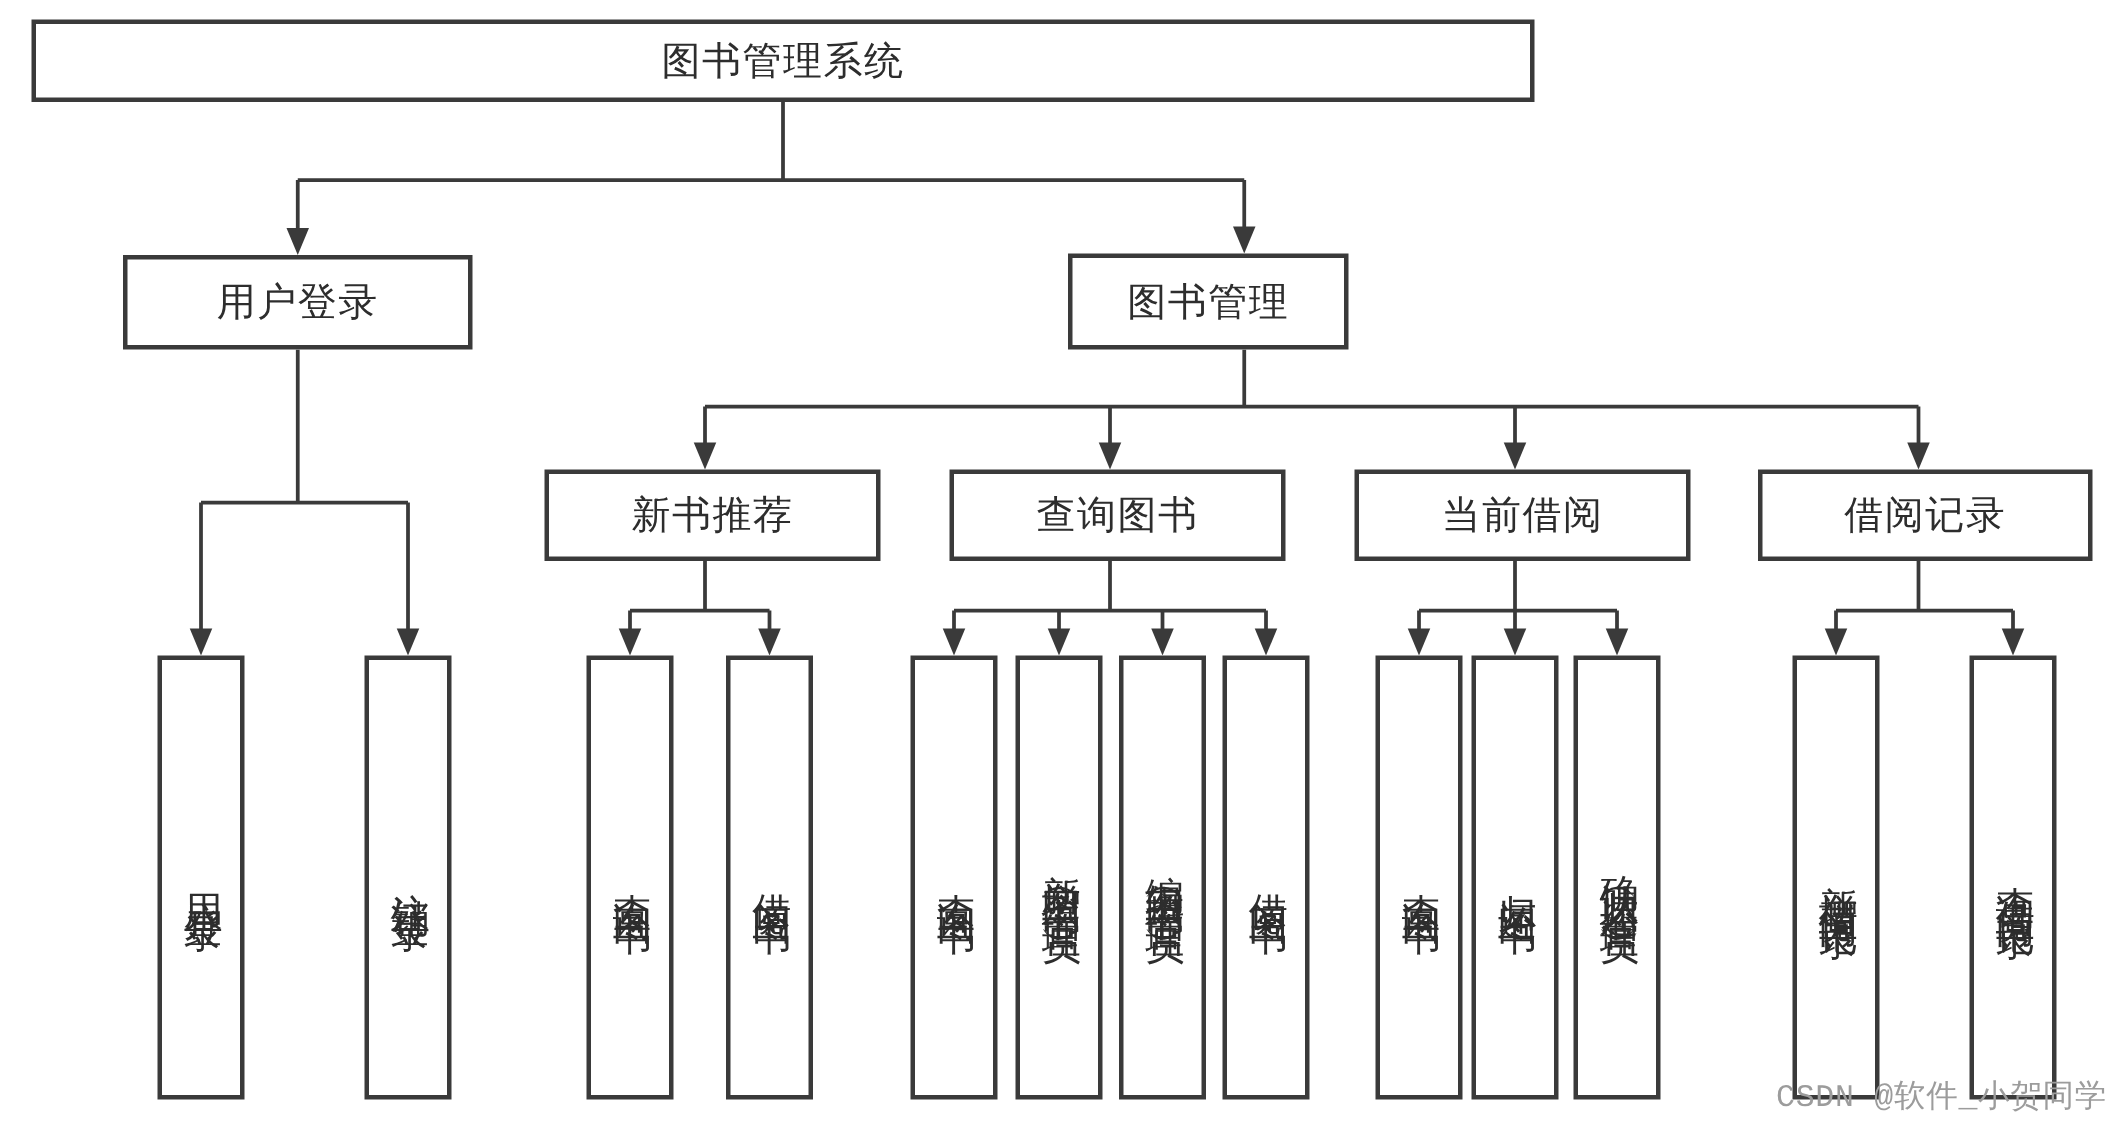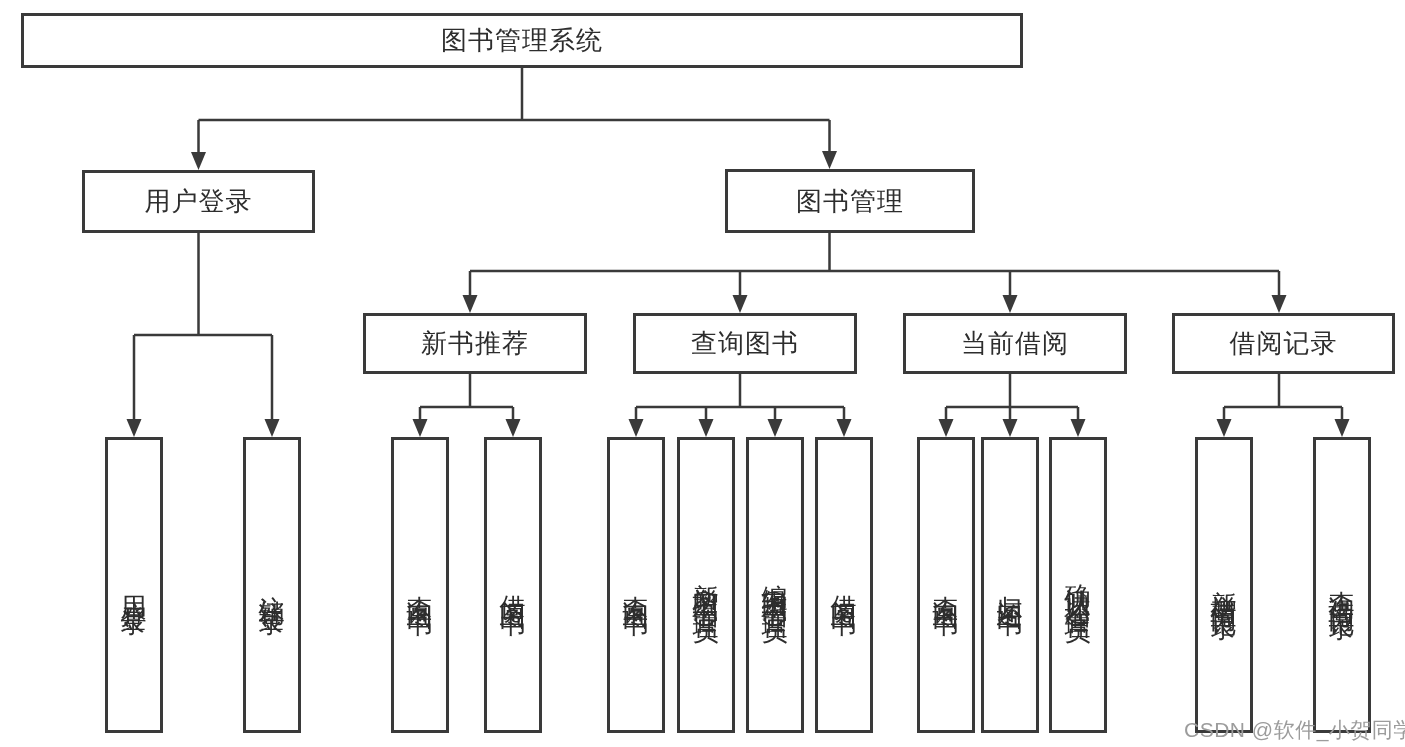--- a/index.html
+++ b/index.html
@@ -1,40 +1,40 @@
 <!DOCTYPE html>
 <html style="--line: #3a3a3a; --text: #2d2d2d; --background: #ffffff; --watermark: #9c9c9c;"><head>
 <meta charset="utf-8">
 <style>
   html,body{margin:0;padding:0;background:#fff;}
   #canvas{
     position:relative;
     width:1405px;height:747px;
     background:var(--background,#ffffff);
-    font-family:Liberation Sans, sans-serif;
+    font-family:Liberation Mono, monospace;
     overflow:hidden;
   }
   #connectors{position:absolute;left:0;top:0;width:1405px;height:747px;}
   #connectors path{stroke:var(--line,#3a3a3a);stroke-width:2.5;fill:none;}
   #connectors polygon{fill:var(--line,#3a3a3a);}
   .box{
     position:absolute;box-sizing:border-box;
     background:#ffffff;border:3px solid var(--line,#3a3a3a);
     display:flex;align-items:center;justify-content:center;
     color:var(--text,#2d2d2d);
   }
   .hbox{font-size:26px;letter-spacing:1px;white-space:nowrap;}
   .vbox span{
     writing-mode:vertical-rl;text-orientation:mixed;
     font-size:26px;letter-spacing:5px;line-height:1;white-space:nowrap;
   }
   
   .root{left:21px;top:13px;width:1002px;height:55px;}
   .l2a{left:82px;top:170px;width:233px;height:63px;}
-  .l2b{left:712px;top:169px;width:250px;height:64px;margin-left:13px;}
+  .l2b{left:712px;top:169px;width:187px;height:64px;}
   .l3{top:313px;height:61px;width:224px;}
   .l3a{left:363px;} .l3b{left:633px;} .l3c{left:903px;} .l3d{left:1172px;width:223px;}
   .leaf{top:437px;height:296px;width:58px;}
   .a1{left:105px;} .a2{left:243px;}
   .b1{left:391px;} .b2{left:484px;}
   .c1{left:607px;} .c2{left:677px;} .c3{left:746px;} .c4{left:815px;}
   .d1{left:917px;} .d2{left:981px;} .d3{left:1049px;}
   .e1{left:1195px;} .e2{left:1313px;}
   #watermark{
     position:absolute;left:1184px;top:716px;z-index:5;

